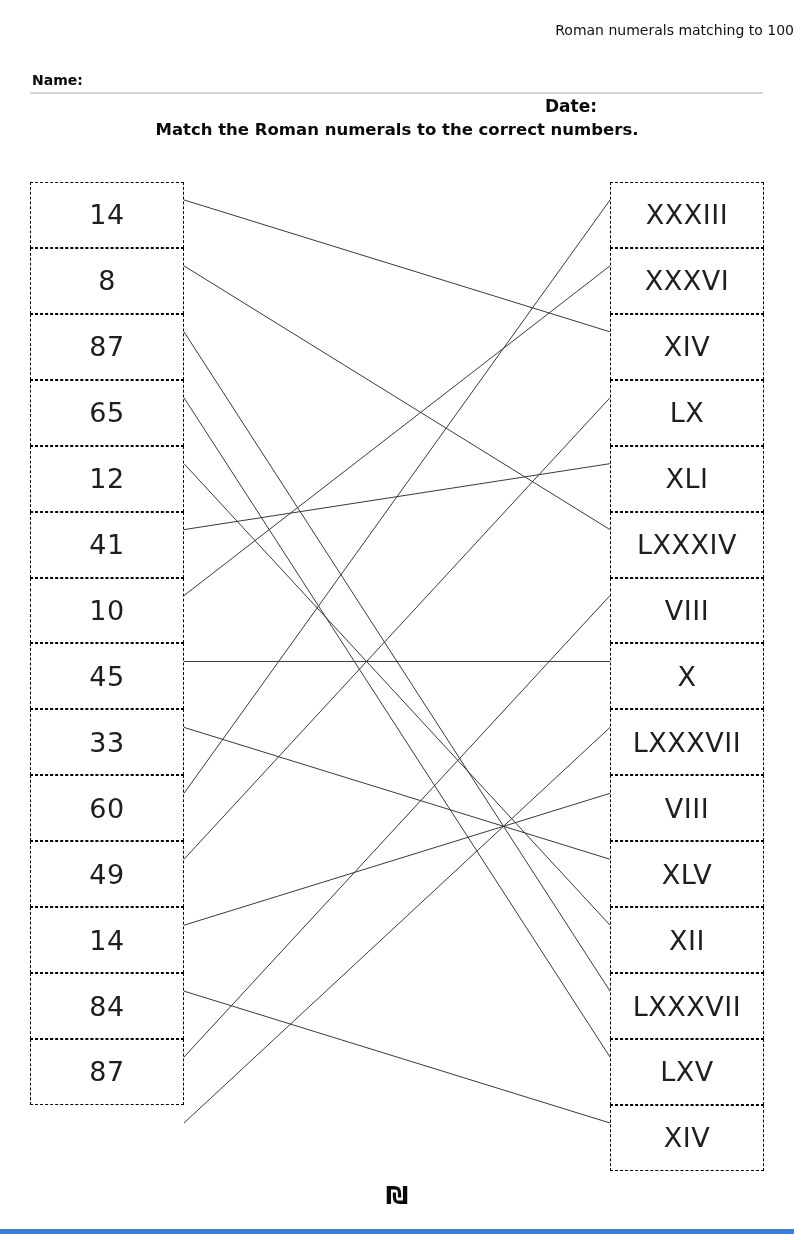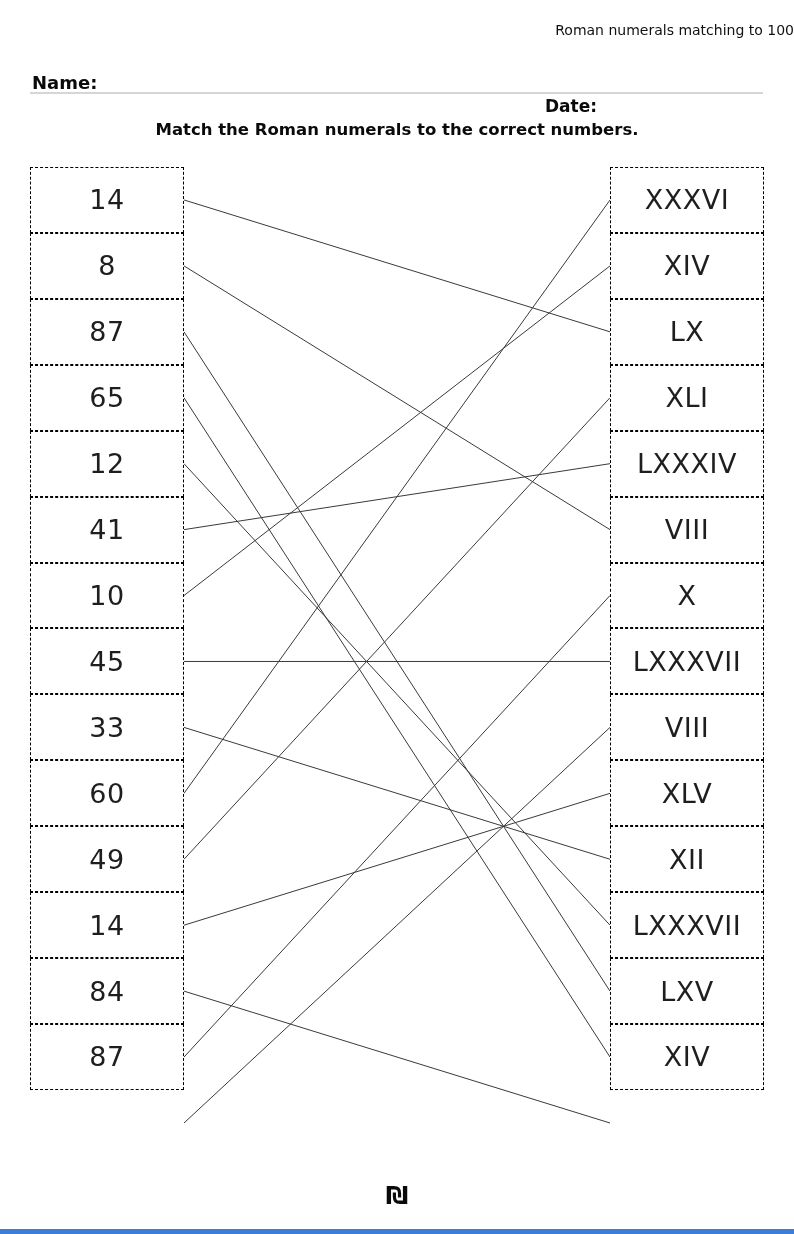--- a/index.html
+++ b/index.html
@@ -6,35 +6,35 @@
   .page {
     position:relative; width:794px; height:1234px; background:#ffffff;
     font-family:"DejaVu Sans", "Liberation Sans", sans-serif; overflow:hidden;
   }
   .title {
     position:absolute; top:22px; left:0; right:0; text-align:right;
     font-size:14px; color:#111;
   }
   .name-label {
     position:absolute; top:72px; left:32px;
-    font-size:18px; font-weight:bold; color:#0a0a0a;
+    font-size:14px; font-weight:bold; color:#0a0a0a;
   }
   .date-label {
     position:absolute; top:72px; left:545px;
     font-size:17px; font-weight:bold; color:#0a0a0a;margin-top:24px;
   }
   .rule {
     position:absolute; top:92px; left:30px; right:31px; height:2px;
     background:#d6d6d6;
   }
   .instruction {
     position:absolute; top:120px; left:0; right:0; text-align:center;
     font-size:16.5px; font-weight:bold; color:#0a0a0a;
   }
-  .col { position:absolute; top:167px; width:154px; }
+  .col { position:absolute; top:182px; width:154px; }
   .col-left  { left:30px; }
   .col-right { left:610px; }
   .cell {
     box-sizing:border-box; height:65.93px; width:154px;
     border:1px dashed #000; background:#fff;
     display:flex; align-items:center; justify-content:center;
   }
   .cell span {
     font-size:27px; color:#1e1e1e; letter-spacing:0.5px;
   }
@@ -117,20 +117,23 @@
       </div>
       <div class="cell">
         <span>84</span>
       </div>
       <div class="cell">
         <span>87</span>
       </div>
     </div>
   <div class="col col-right" id="right-col">
       <div class="cell">
+        <span>XXXIII</span>
+      </div>
+      <div class="cell">
         <span>XXXVI</span>
       </div>
       <div class="cell">
         <span>XIV</span>
       </div>
       <div class="cell">
         <span>LX</span>
       </div>
       <div class="cell">
         <span>XLI</span>

